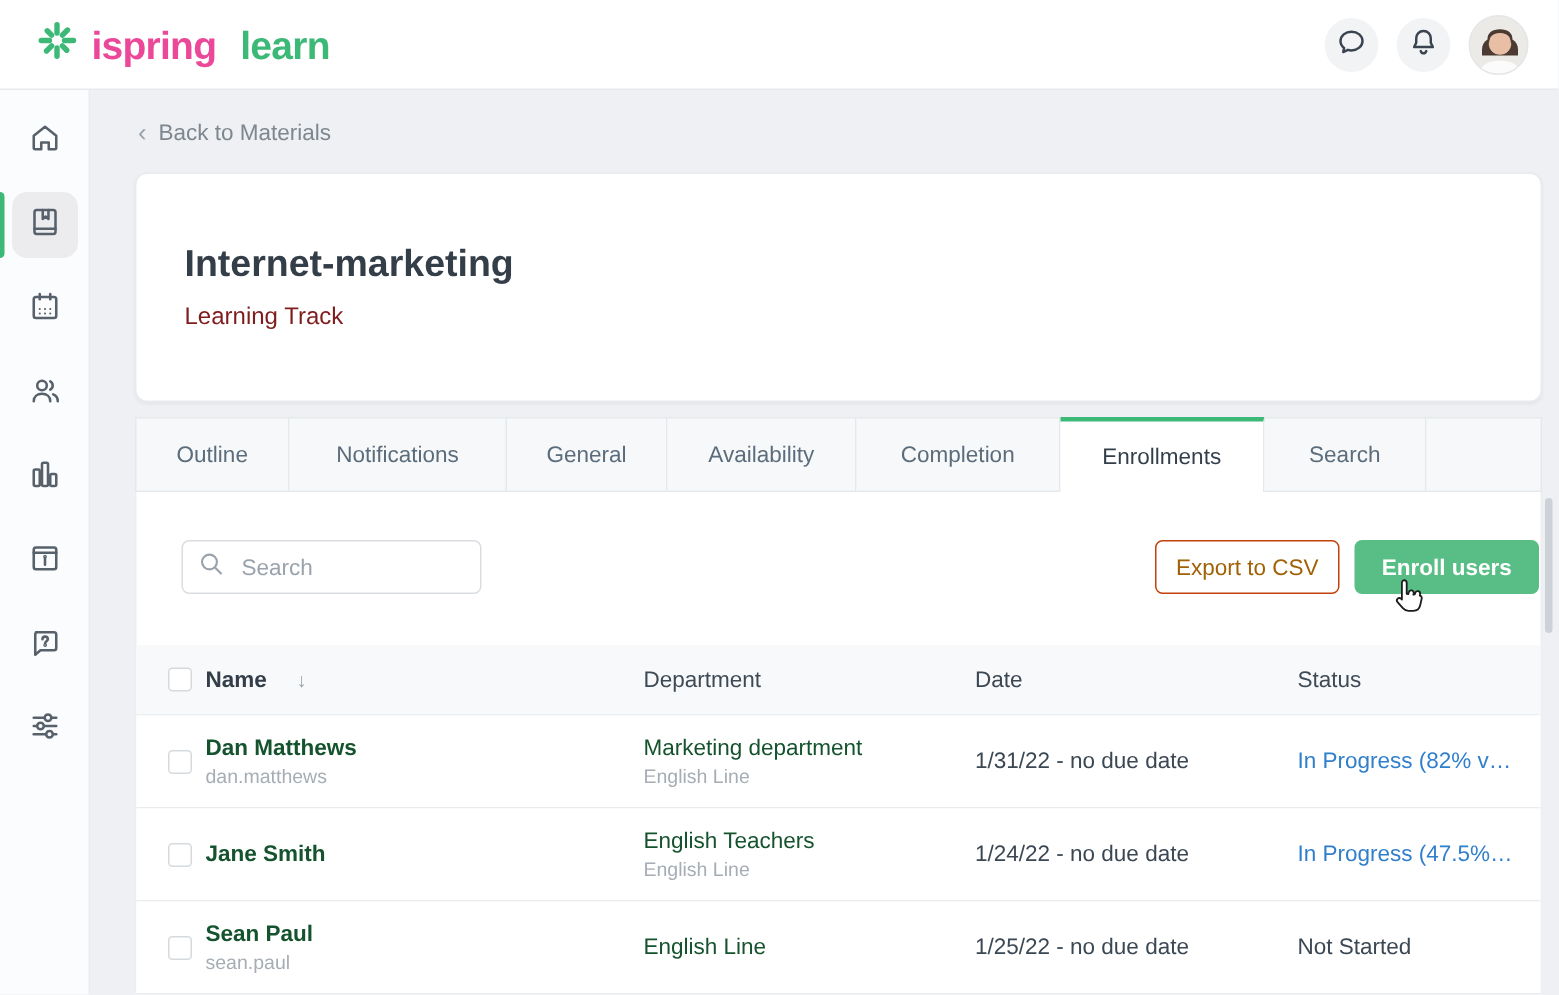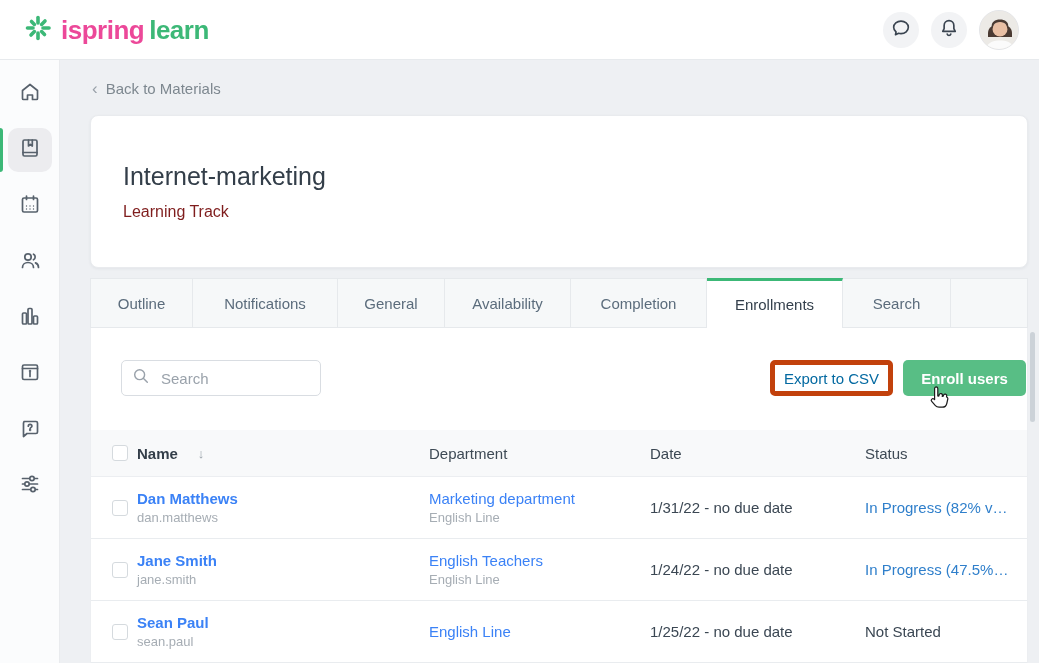--- a/index.html
+++ b/index.html
@@ -5,21 +5,21 @@
   html,body{margin:0;padding:0;width:1039px;height:663px;overflow:hidden;
     font-family:"Liberation Sans",sans-serif;background:#eef0f3;color:#333e49;}
   *{box-sizing:border-box;}
 
   
   .topbar{position:absolute;left:0;top:0;width:1039px;height:60px;background:#fff;
     border-bottom:1px solid #e7eaed;z-index:5;display:flex;align-items:center;}
   .logo{display:flex;align-items:center;margin-left:24px;gap:9px;}
   .logo-text{font-size:26px;font-weight:700;letter-spacing:-.5px;line-height:1;}
   .logo-brand{color:#ec4899;}
-  .logo-product{color:var(--accent);font-weight:600;margin-left:5px;}
+  .logo-product{color:var(--accent);font-weight:600;margin-left:16px;}
   .topbar-right{position:absolute;right:20px;top:10px;display:flex;align-items:center;gap:12px;}
   .icon-circle{width:36px;height:36px;border-radius:50%;background:#f2f3f5;display:flex;
     align-items:center;justify-content:center;cursor:pointer;}
   .avatar{width:40px;height:40px;border-radius:50%;overflow:hidden;border:1px solid #e3e5e8;background:#efe9e4;}
 
   
   .sidebar{position:absolute;left:0;top:60px;width:60px;height:603px;background:#fbfcfd;
     border-right:1px solid #e9ebee;z-index:4;}
   .side-item{position:relative;width:60px;height:56px;display:flex;align-items:center;justify-content:center;cursor:pointer;}
   .side-item svg{stroke:#57616c;}
@@ -30,21 +30,21 @@
   .side-item svg{position:relative;z-index:1;}
 
   
   .main{position:absolute;left:60px;top:60px;width:979px;height:603px;}
   .breadcrumb{position:absolute;left:32px;top:20px;display:flex;align-items:center;gap:8px;
     color:#7d878f;font-size:15px;cursor:pointer;}
   .breadcrumb .chev{font-size:17px;color:#99a1a9;line-height:1;}
 
   .card{position:absolute;left:30px;top:55px;width:938px;height:153px;background:#fff;
     border:1px solid #e9ebee;border-radius:8px;box-shadow:0 1px 3px rgba(40,50,60,.06);}
-  .card-title{margin:46px 0 0 32px;font-size:25px;font-weight:400;color:#333e49;}
+  .card-title{margin:46px 0 0 32px;font-size:25px;font-weight:700;color:#333e49;}
   .card-sub{margin:12px 0 0 32px;font-size:16px;color:#7f1d1d;}
 
   
   .tabs{position:absolute;left:30px;top:218px;width:938px;height:50px;display:flex;}
   .tab{height:50px;display:flex;align-items:center;justify-content:center;font-size:15px;
     color:#5b6c7c;background:#f6f8f9;border:1px solid #e6e9ec;border-left:none;cursor:pointer;}
   .tab:first-child{border-left:1px solid #e6e9ec;}
   .tab.active{background:#fff;color:#333f4b;border-bottom:none;border-top:3px solid var(--accent);}
   .tab.filler{cursor:default;flex:1;}
   .t0{width:103px}.t1{width:107px}.t2{width:145px}.t3{width:126px}.t4{width:136px}.t5{width:136px}.t6{width:108px}
@@ -53,36 +53,36 @@
   .panel{position:absolute;left:30px;top:268px;width:938px;height:335px;background:#fff;
     border-left:1px solid #eceef1;border-right:1px solid #eceef1;}
   .toolbar{position:relative;height:102px;}
   .search-box{position:absolute;left:30px;top:32px;width:200px;height:36px;border:1px solid #d9dde2;
     border-radius:5px;background:#fff;display:flex;align-items:center;padding:16px 10px;gap:9px;}
   .search-box input{border:none;outline:none;font-size:15px;color:#333e49;width:140px;
     font-family:"Liberation Sans",sans-serif;background:transparent;}
   .search-box input::placeholder{color:#9aa2ab;}
   .btn{position:absolute;top:32px;height:36px;border-radius:5px;font-size:15px;display:flex;
     align-items:center;justify-content:center;cursor:pointer;font-family:"Liberation Sans",sans-serif;}
-  .btn-secondary{right:134px;width:123px;background:#fff;border:5px solid #c2410c;color:#0369a1;}
+  .btn-secondary{right:134px;width:123px;background:#fff;border:1px solid #c2410c;color:#a16207;}
   .btn-primary{right:1px;width:123px;background:var(--btn);border:none;color:#fff;font-weight:700;}
 
   
   .thead{height:47px;background:#f8f9fa;display:flex;align-items:center;font-size:15px;color:#3e4a55;
     border-bottom:1px solid #eceef1;}
   .row{height:62px;display:flex;align-items:center;border-bottom:1px solid #e9ecef;background:#fff;}
   .cell-check{width:46px;padding-left:21px;display:flex;align-items:center;}
   .checkbox{width:16px;height:16px;border:1px solid #d5dade;border-radius:3px;background:#fff;cursor:pointer;}
   .col-name{width:292px;}
   .col-dept{width:221px;}
   .col-date{width:215px;font-size:15px;color:#3b4753;}
   .col-status{flex:1;font-size:15px;}
   .th-name{font-weight:700;color:#333e49;display:flex;align-items:center;gap:20px;}
   .sort-arrow{color:#98a1a9;font-size:13px;cursor:pointer;}
-  .primary-line{font-size:15px;color:#3b82f6;line-height:19px;}
+  .primary-line{font-size:15px;color:#14532d;line-height:19px;}
   .name-line{font-weight:700;}
   .sub-line{font-size:13px;color:#a6adb4;line-height:18px;margin-top:1px;}
   .status-link{color:var(--link);cursor:pointer;}
   .status-plain{color:#3b4753;}
 
   
   .scroll-thumb{position:absolute;right:4px;top:332px;width:5px;height:90px;background:#ccd2d8;border-radius:3px;}
 
   
   .cursor{position:absolute;left:926px;top:384px;z-index:20;pointer-events:none;}
@@ -289,21 +289,20 @@
       <div class="col-date">1/31/22 - no due date</div>
       <div class="col-status"><span class="status-link">In Progress (82% v…</span></div>
     </div>
 
     <div class="row">
       <div class="cell-check">
           <div class="checkbox"></div>
         </div>
       <div class="col-name">
         <div class="primary-line name-line">Jane Smith</div>
-        <div class="sub-line">jane.smith</div>
       </div>
       <div class="col-dept">
         <div class="primary-line">English Teachers</div>
         <div class="sub-line">English Line</div>
       </div>
       <div class="col-date">1/24/22 - no due date</div>
       <div class="col-status"><span class="status-link">In Progress (47.5%…</span></div>
     </div>
 
     <div class="row">

